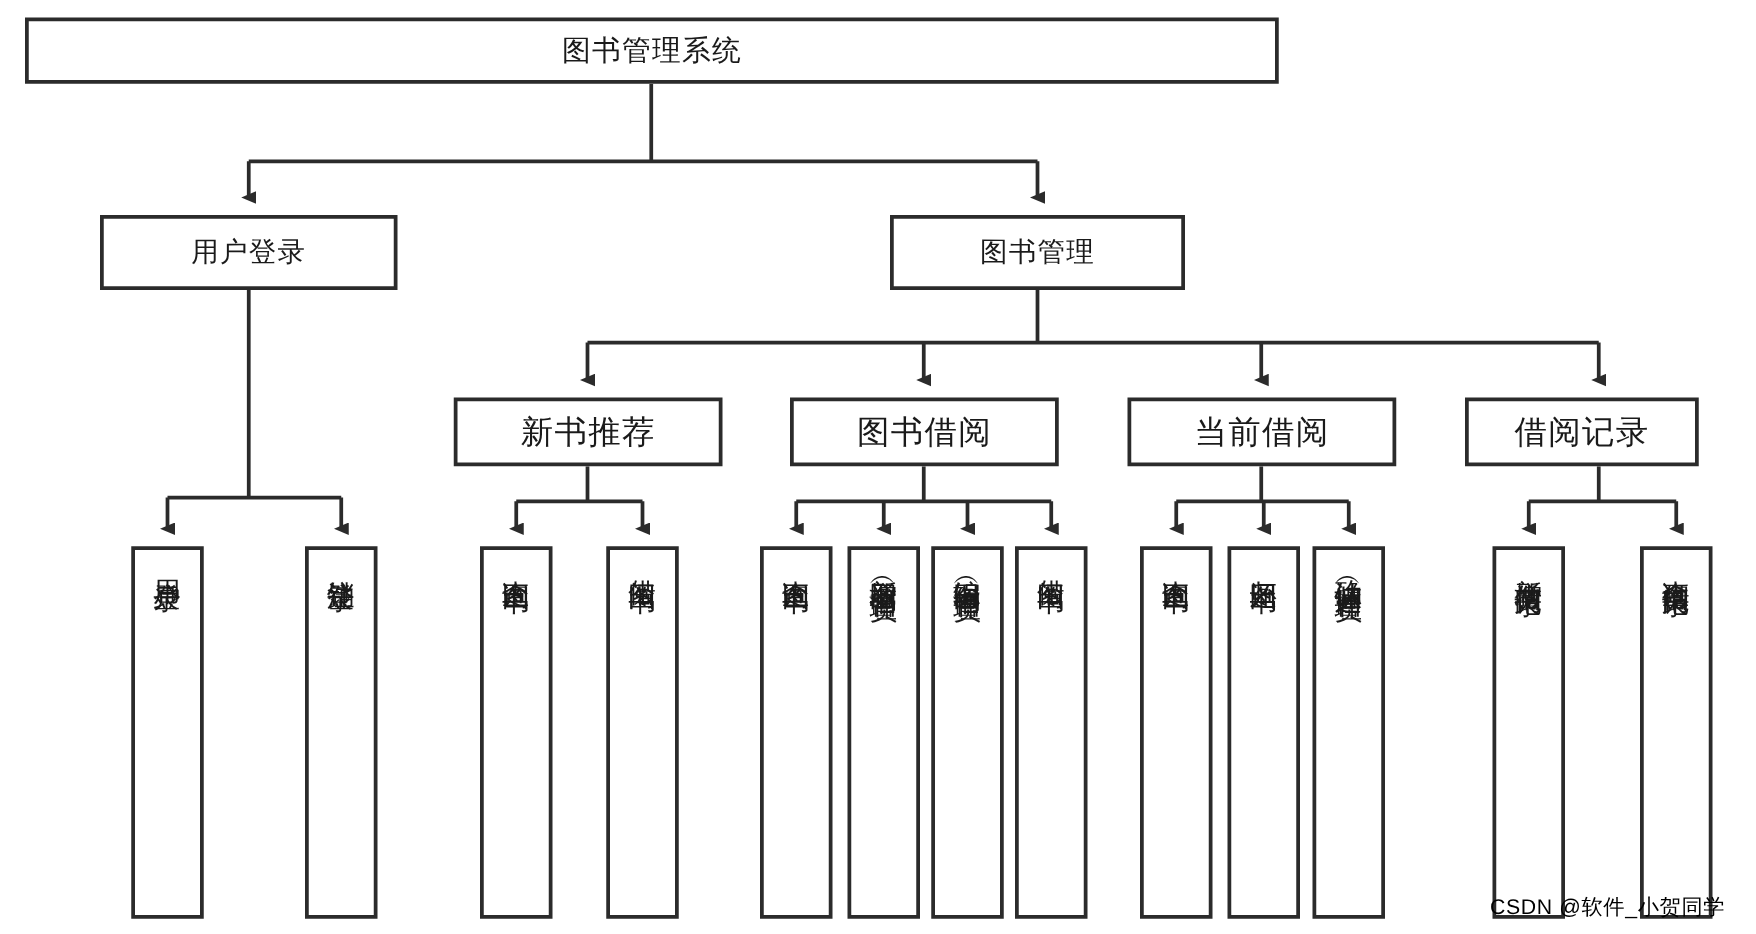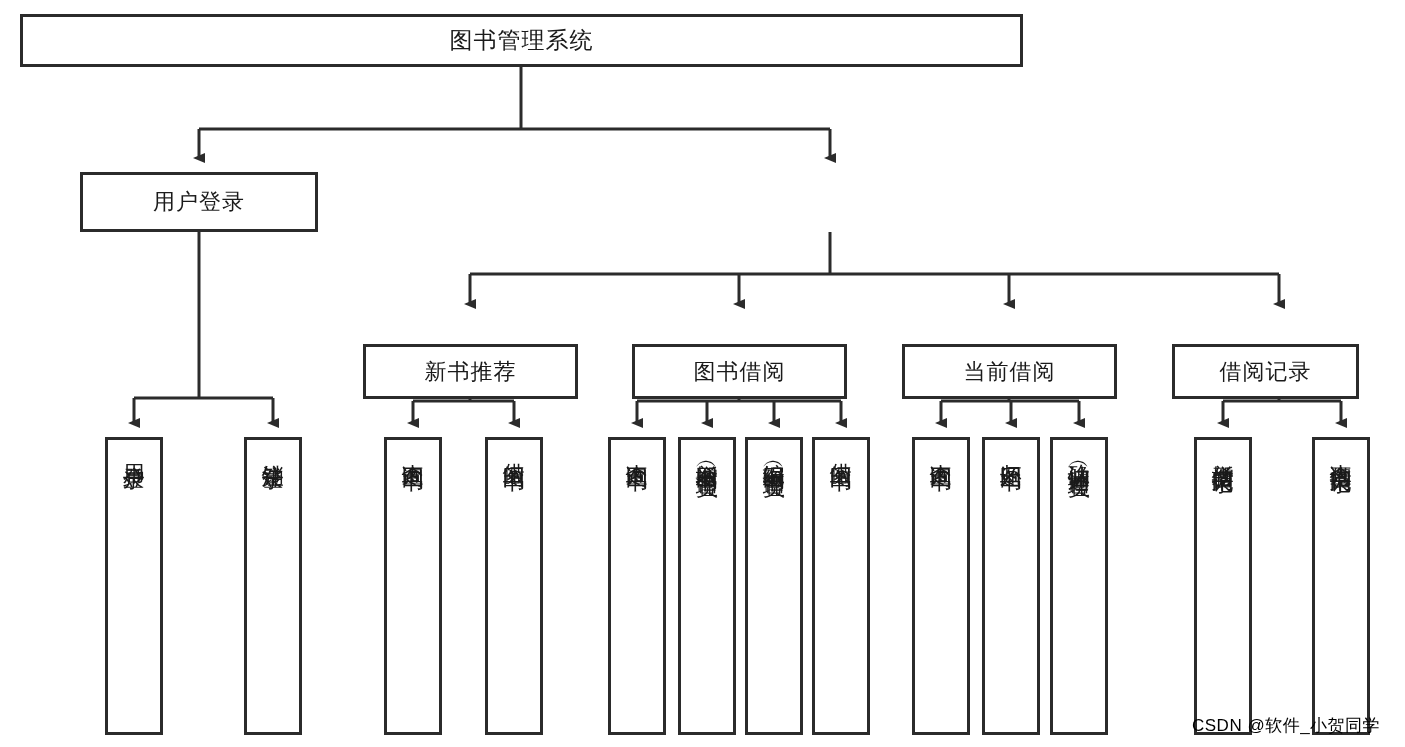--- a/index.html
+++ b/index.html
@@ -38,22 +38,21 @@
   .node.root {
     border-width: 3px;
     font-size: 23px;
   }
   .node.lvl2 {
     border-width: 3px;
     font-size: 22px;
   }
   .node.lvl3 {
     border-width: 3px;
-    font-size: 22px;
-    margin-top: 26px;
+    font-size: 26px;
   }
   .node.leaf {
     border-width: 3px;
     font-size: 22px;
     align-items: flex-start;
     justify-content: center;
     padding-top: 6px;
   }
   .vtext {
     writing-mode: vertical-rl;
@@ -132,20 +131,23 @@
     </g>
   </svg>
 
   <div class="node root" style="left:20px; top:14px; width:1003px; height:53px;">
     <span class="htext">图书管理系统</span>
   </div>
 
   <div class="node lvl2" style="left:80px; top:172px; width:238px; height:60px;">
     <span class="htext">用户登录</span>
   </div>
+  <div class="node lvl2" style="left:712px; top:172px; width:236px; height:60px;">
+    <span class="htext">图书管理</span>
+  </div>
 
   <div class="node lvl3" style="left:363px; top:318px; width:215px; height:55px;">
     <span class="htext">新书推荐</span>
   </div>
   <div class="node lvl3" style="left:902px; top:318px; width:215px; height:55px;">
     <span class="htext">当前借阅</span>
   </div>
   <div class="node lvl3" style="left:632px; top:318px; width:215px; height:55px;">
     <span class="htext">图书借阅</span>
   </div>

